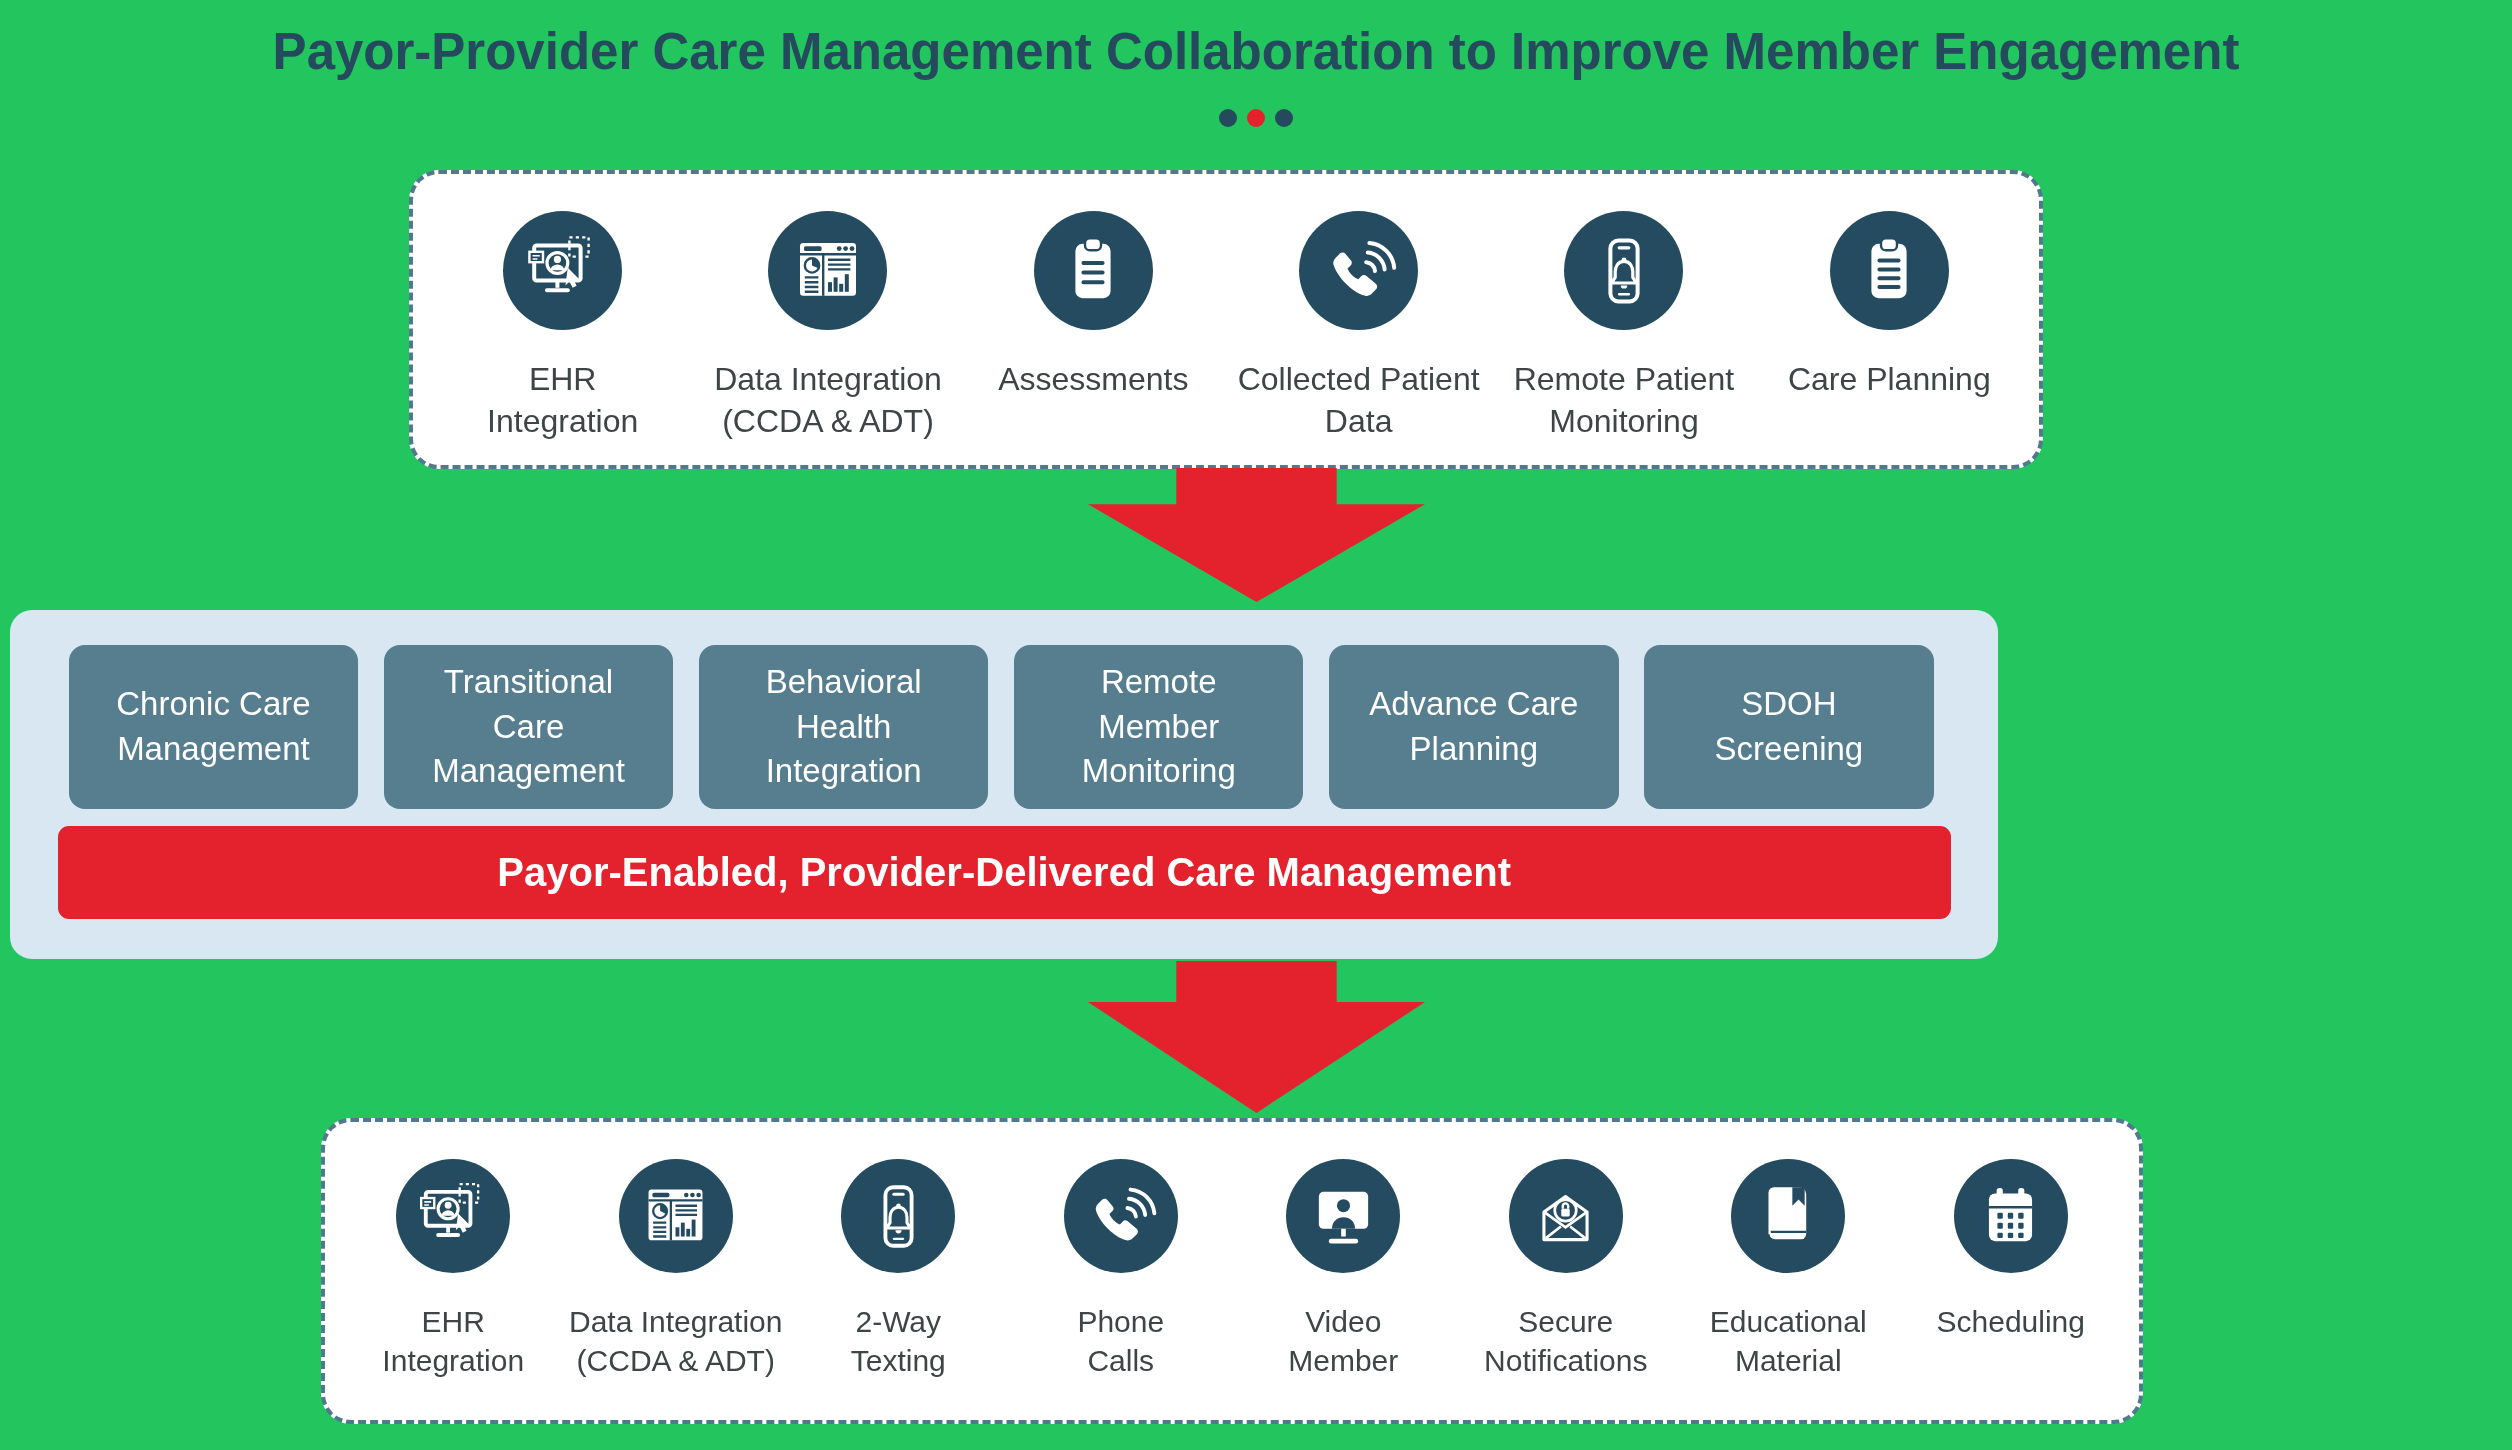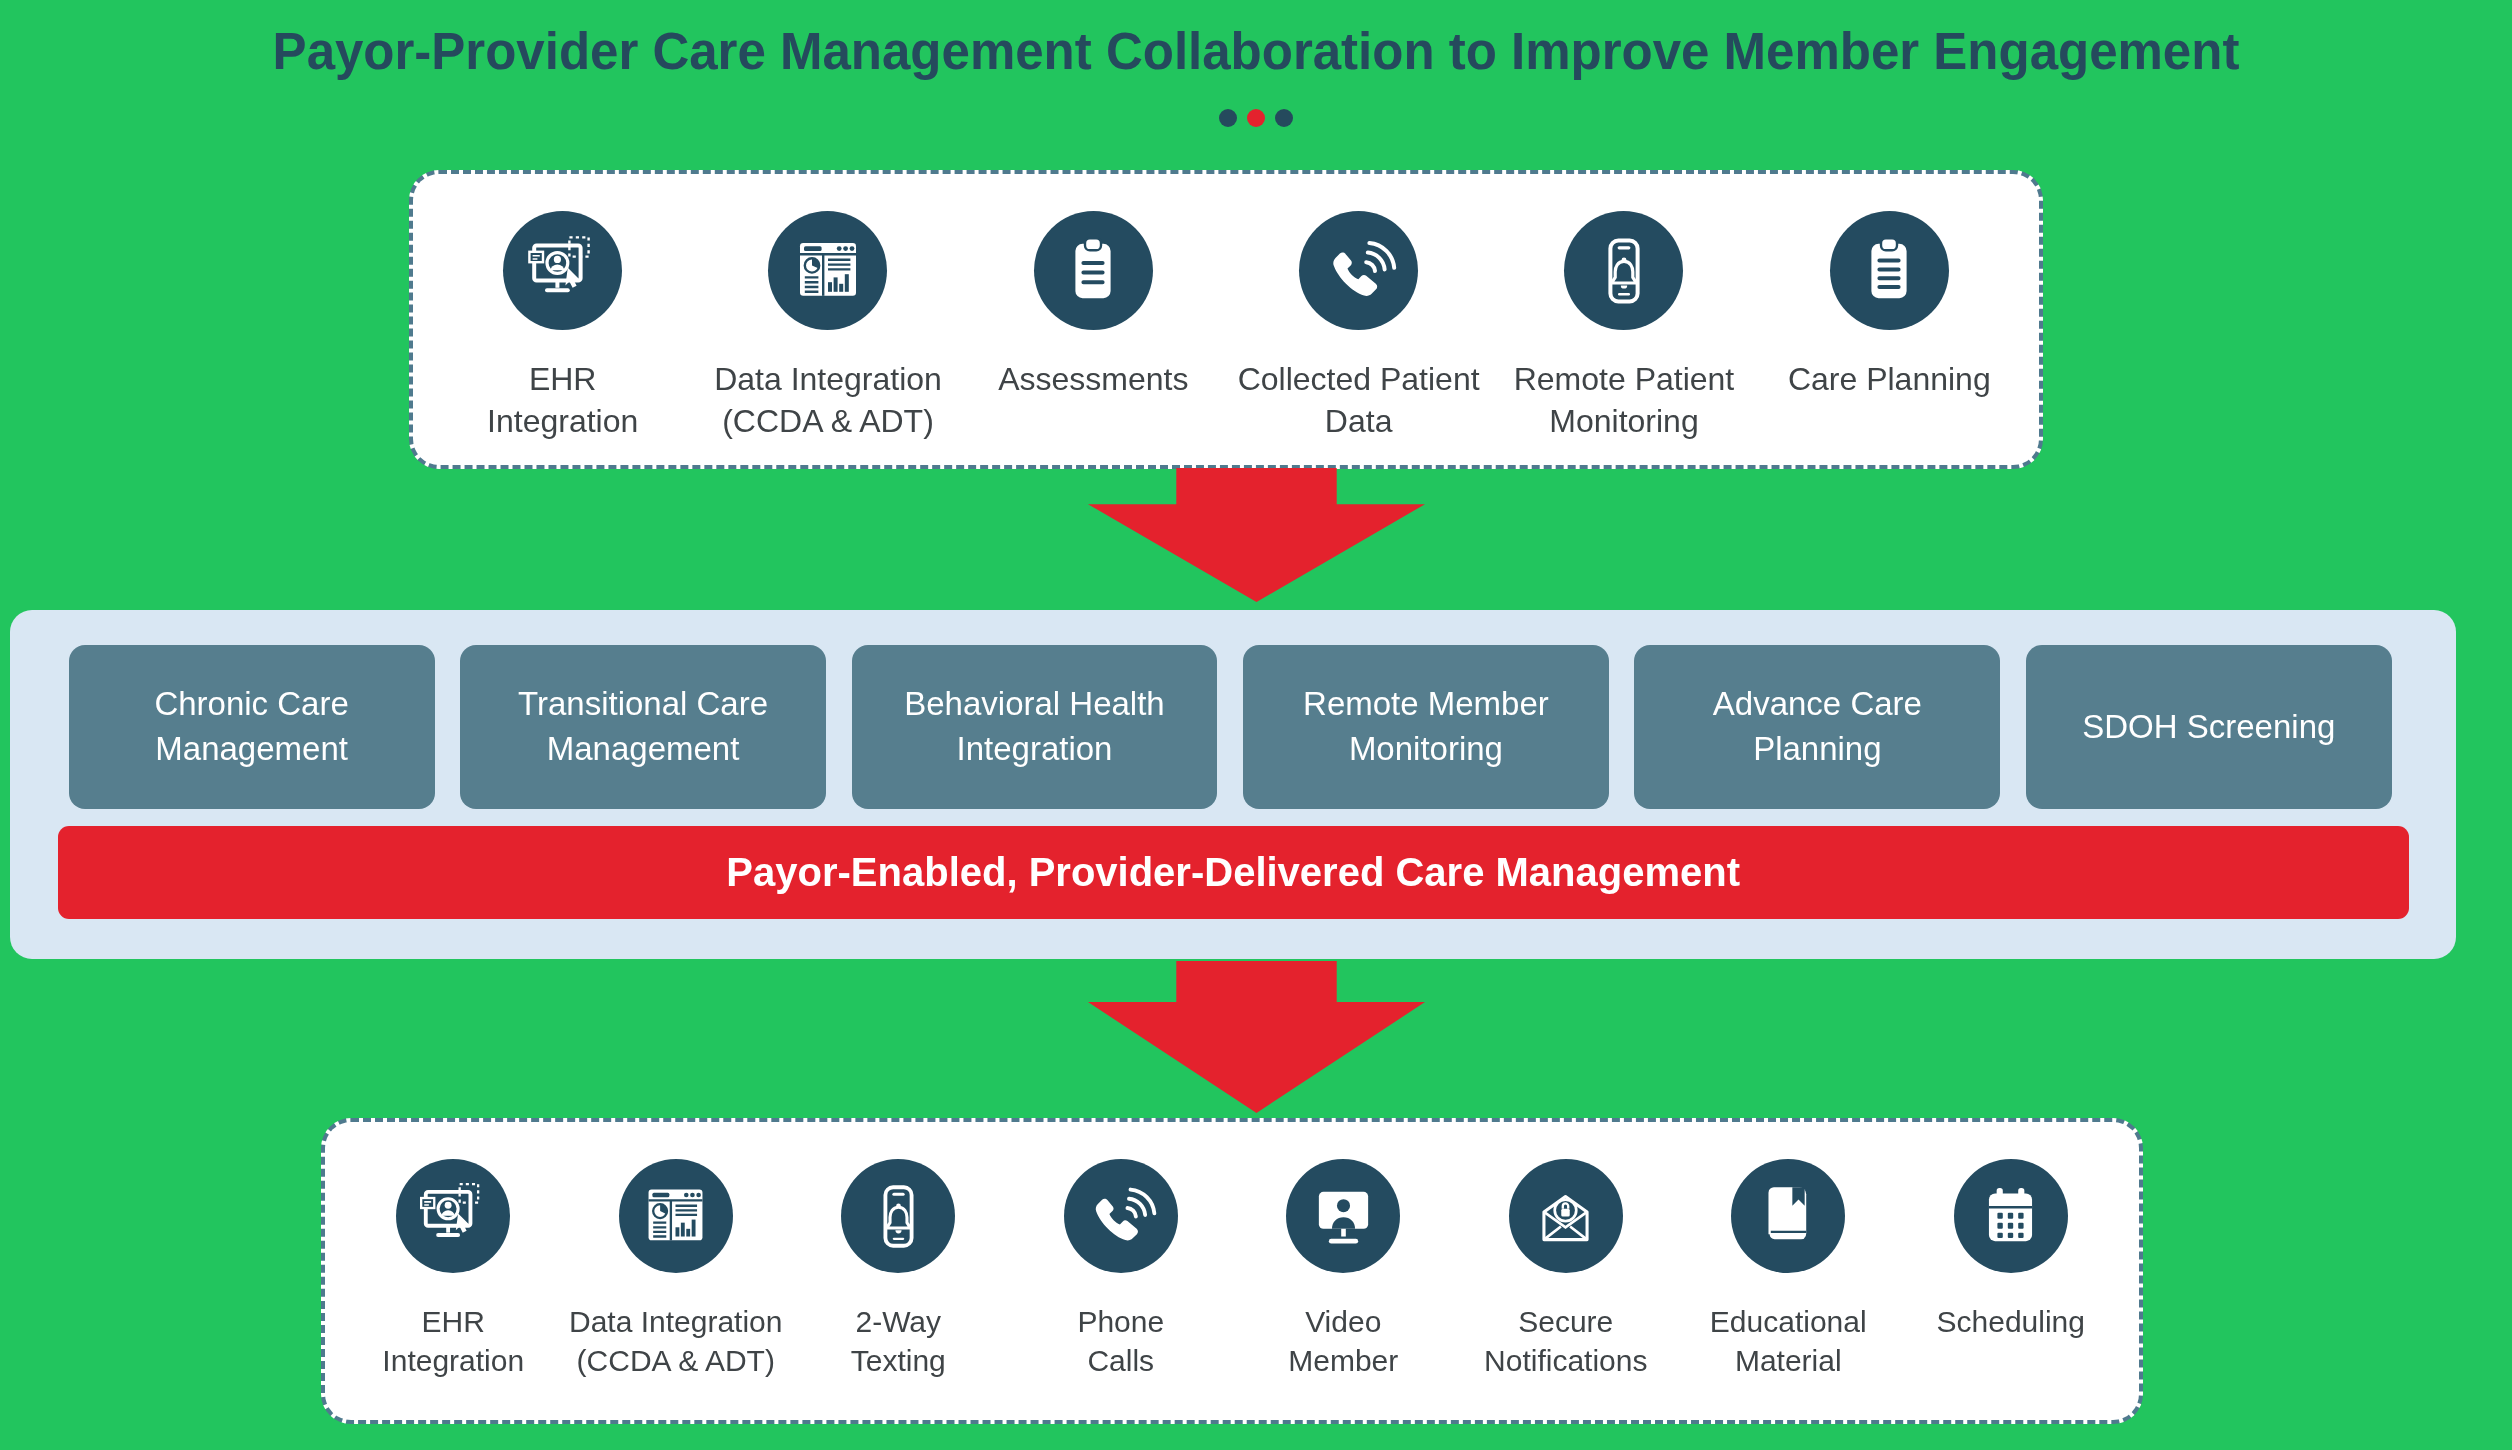--- a/index.html
+++ b/index.html
@@ -36,21 +36,21 @@
   .b-phone{max-width:140px;} .b-video{max-width:140px;} .b-secure{max-width:231px;}
   .b-edu{max-width:213px;} .b-sched{max-width:262px;}
 
   
   .block-arrow{position:absolute;background:#E4222D;
     clip-path:polygon(26.2% 0,73.8% 0,73.8% 27%,100% 27%,50% 100%,0 27%,26.2% 27%);}
   .arrow-1{left:1088px;top:468px;width:337px;height:134px;}
   .arrow-2{left:1088px;top:961px;width:337px;height:152px;}
 
   
-  .mid-panel{position:absolute;left:9.7px;top:610px;width:2446px;height:349px;
+  .mid-panel{position:absolute;left:9.7px;top:610px;width:1988px;height:349px;
              background:#D9E7F3;border-radius:22px;}
   .programs{position:absolute;left:59px;right:64px;top:35px;display:flex;gap:25.6px;}
   .prog{flex:1 1 0;min-width:0;height:164px;background:#567E8E;border-radius:16px;
         color:#fff;display:flex;align-items:center;justify-content:center;text-align:center;
         font-size:33px;line-height:1.35;padding:0 35px;box-sizing:border-box;}
   .banner{position:absolute;left:48px;right:47px;top:216px;height:93px;background:#E4222D;
           border-radius:11px;color:#fff;font-weight:bold;font-size:40px;
           display:flex;align-items:center;justify-content:center;}
 </style>
 </head>

